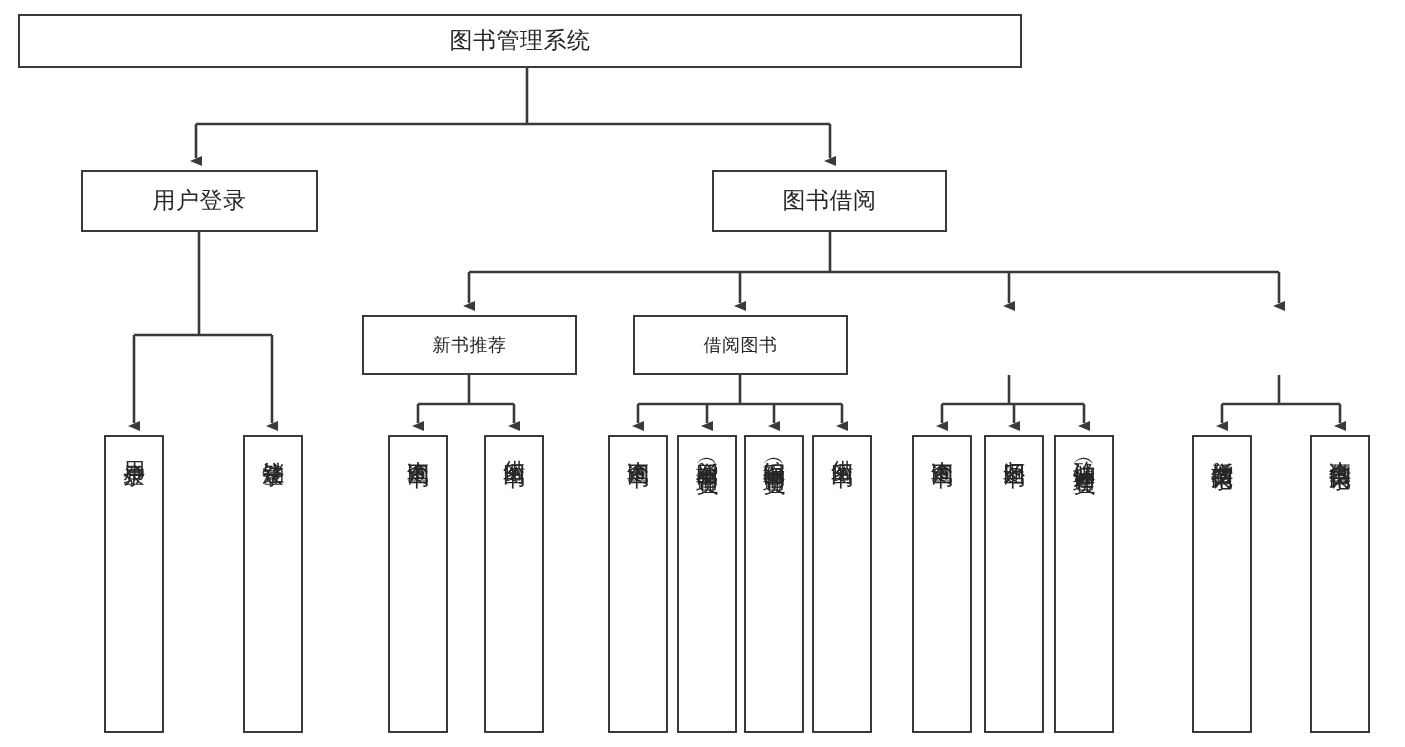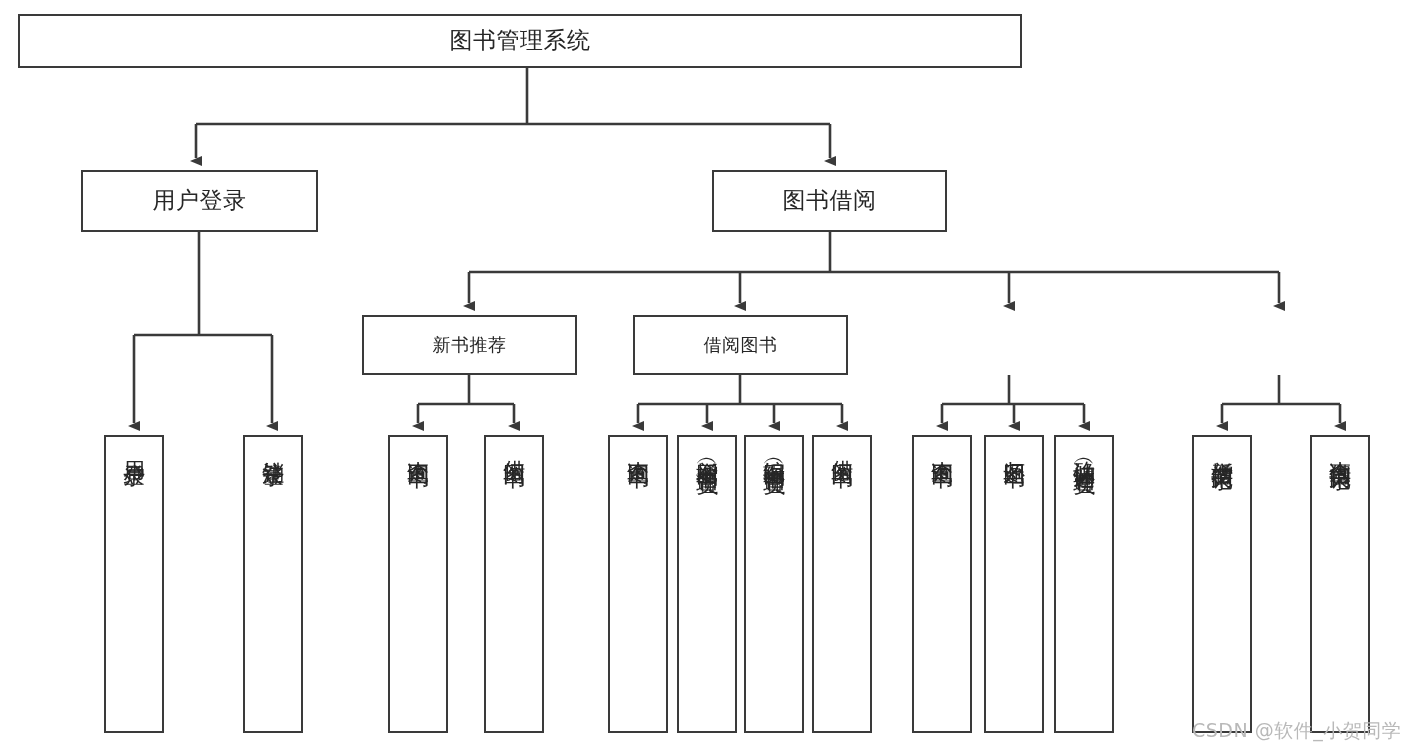--- a/index.html
+++ b/index.html
@@ -191,15 +191,14 @@
     <span class="node-label">确认归还（管理员）</span>
   </div>
 
   <div class="node leaf" style="left:1192px; top:435px; width:60px; height:298px;">
     <span class="node-label">新增借阅记录</span>
   </div>
   <div class="node leaf" style="left:1310px; top:435px; width:60px; height:298px;">
     <span class="node-label">查询借阅记录</span>
   </div>
 
-  <div class="watermark" style="left:1192px; top:718px;">CSDN @软件_小贺同学</div>
 
 </div>
 
 </body></html>

